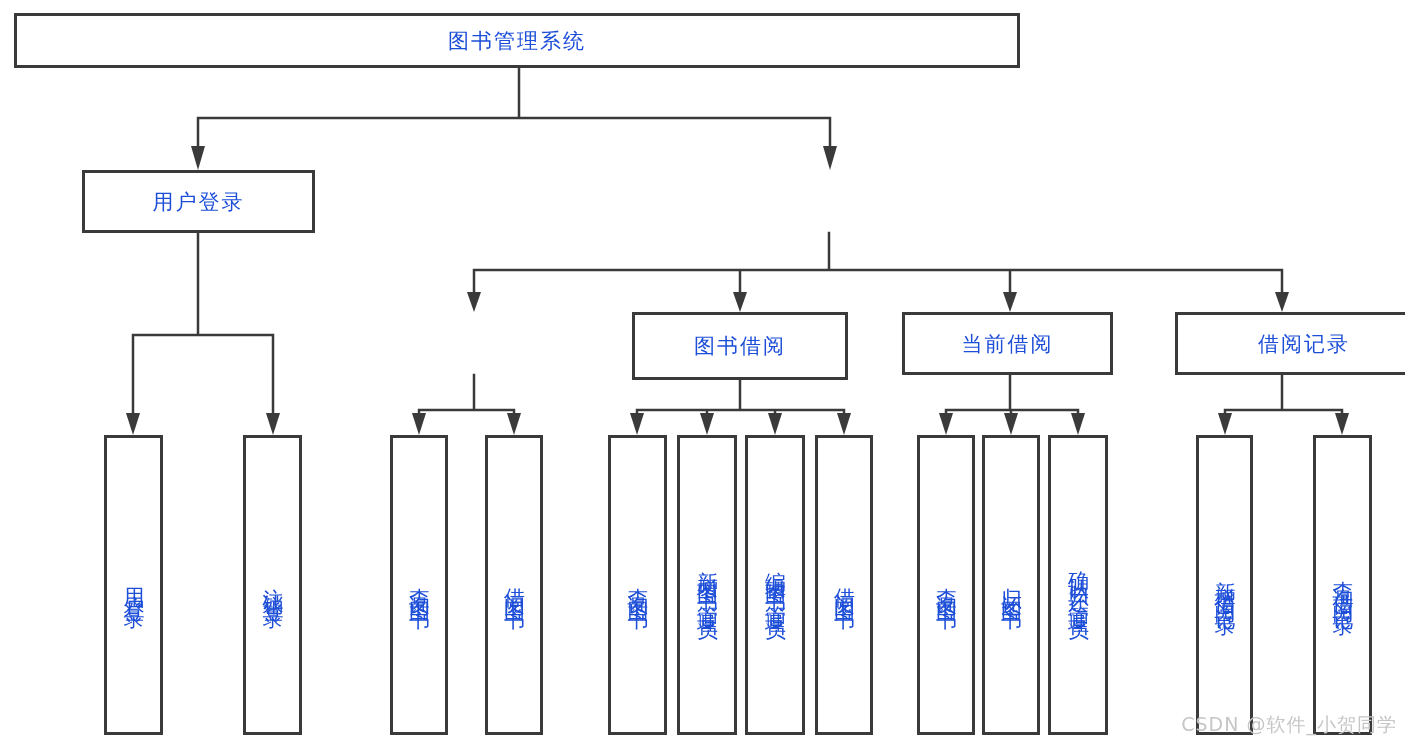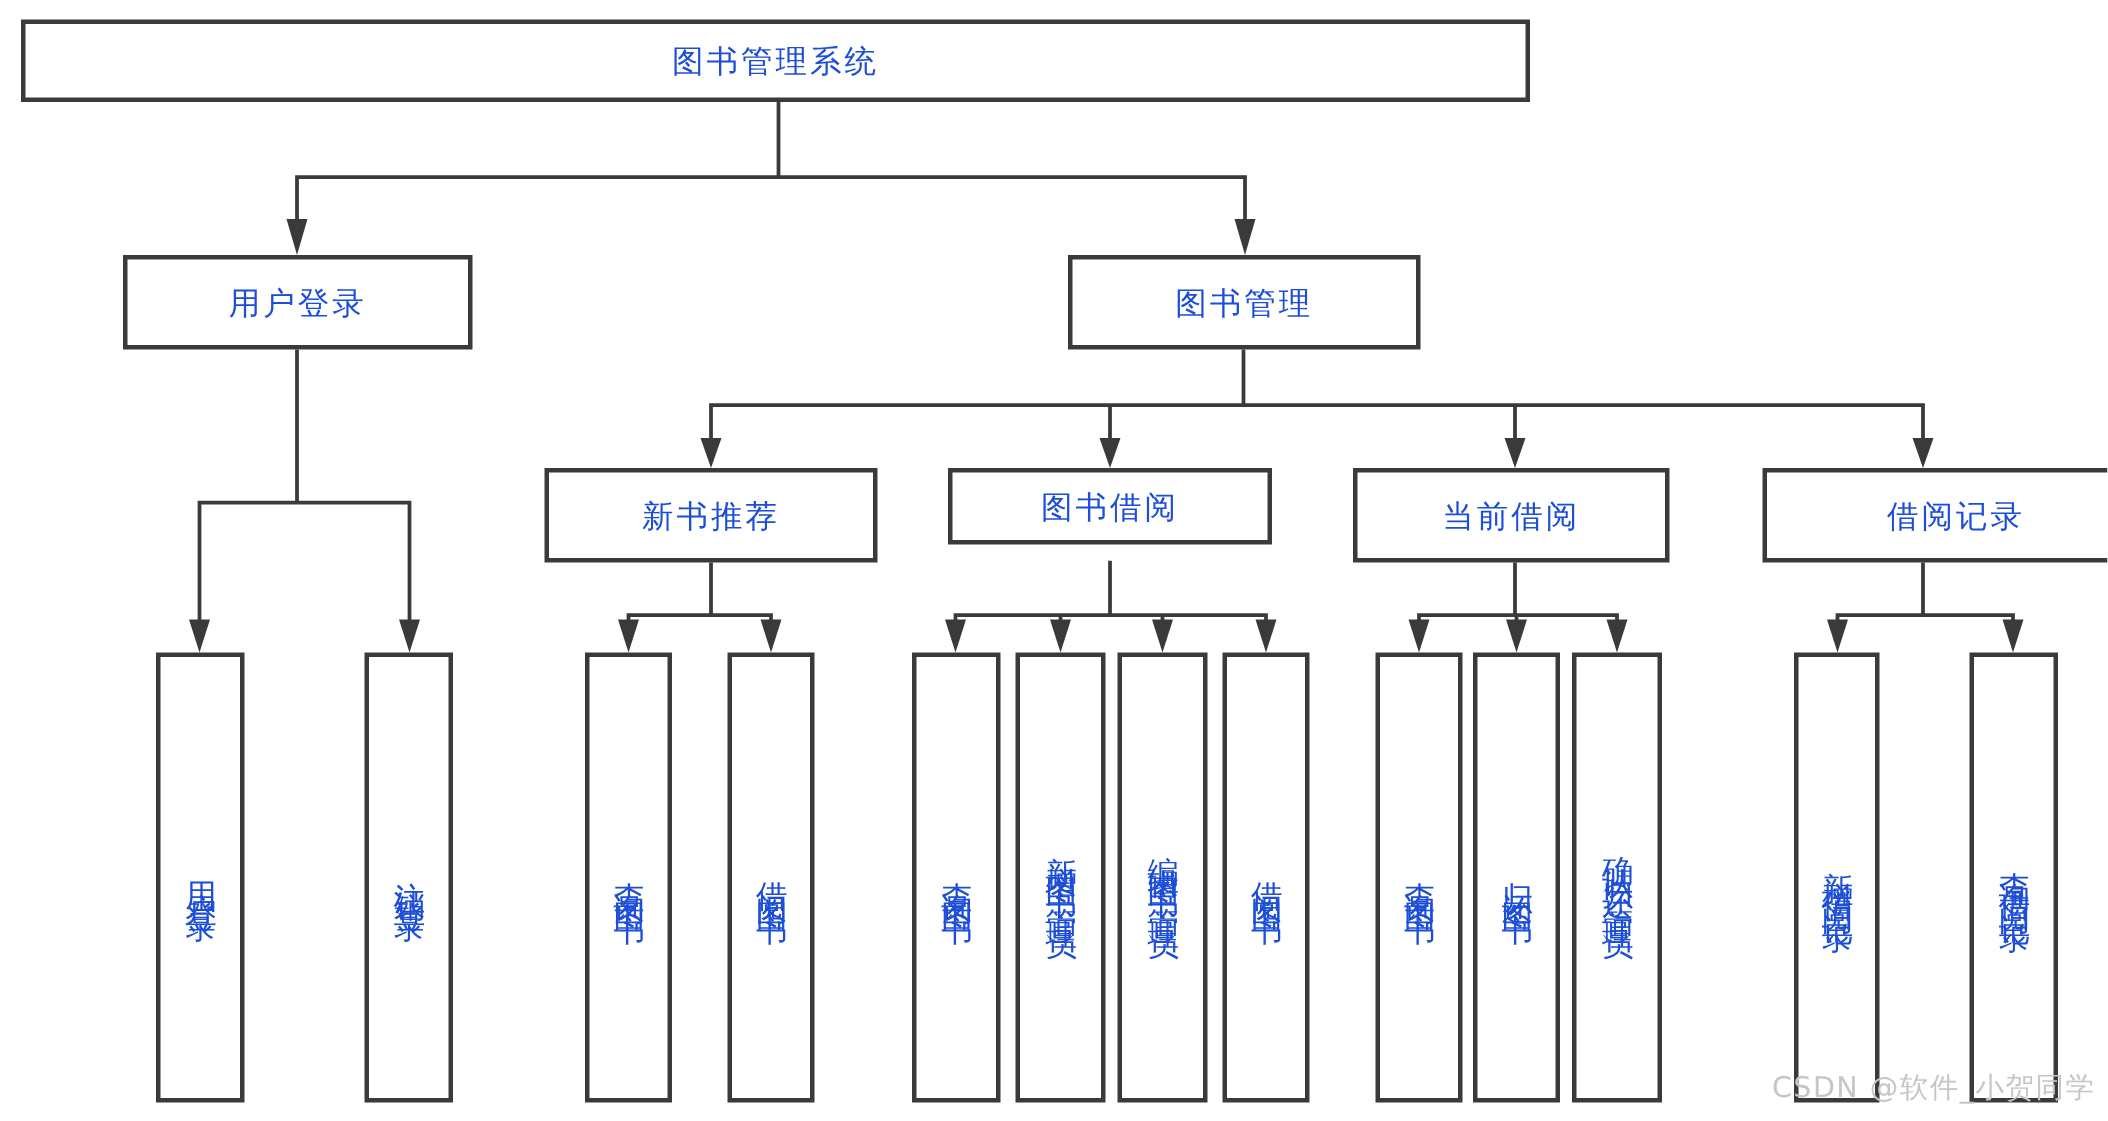--- a/index.html
+++ b/index.html
@@ -105,24 +105,22 @@
       <polygon points="1071,413 1085,413 1078,435"></polygon>
 
       <polygon points="1218,413 1232,413 1225,435"></polygon>
       <polygon points="1335,413 1349,413 1342,435"></polygon>
     </g>
   </svg>
 
   <div class="node h" style="left:14px; top:13px; width:1006px; height:55px;">图书管理系统</div>
 
   <div class="node h" style="left:82px; top:170px; width:233px; height:63px;">用户登录</div>
-  <div class="node h" style="left:712px; top:170px; width:235px; height:63px;">图书管理</div>
 
-  <div class="node h" style="left:363px; top:312px; width:222px; height:63px;">新书推荐</div>
-  <div class="node h" style="left:632px; top:312px; width:216px; height:51px;">图书借阅</div>
+  <div class="node h" style="left:632px; top:312px; width:216px; height:68px;">图书借阅</div>
   <div class="node h" style="left:902px; top:312px; width:211px; height:63px;">当前借阅</div>
   <div class="node h" style="left:1175px; top:312px; width:258px; height:63px;text-align:center;">借阅记录</div>
 
   <div class="node v" style="left:104px; top:435px; width:59px; height:300px;">
     <span>用户登录</span>
     </div>
   <div class="node v" style="left:243px; top:435px; width:59px; height:300px;">
     <span>注销登录</span>
     </div>
 

